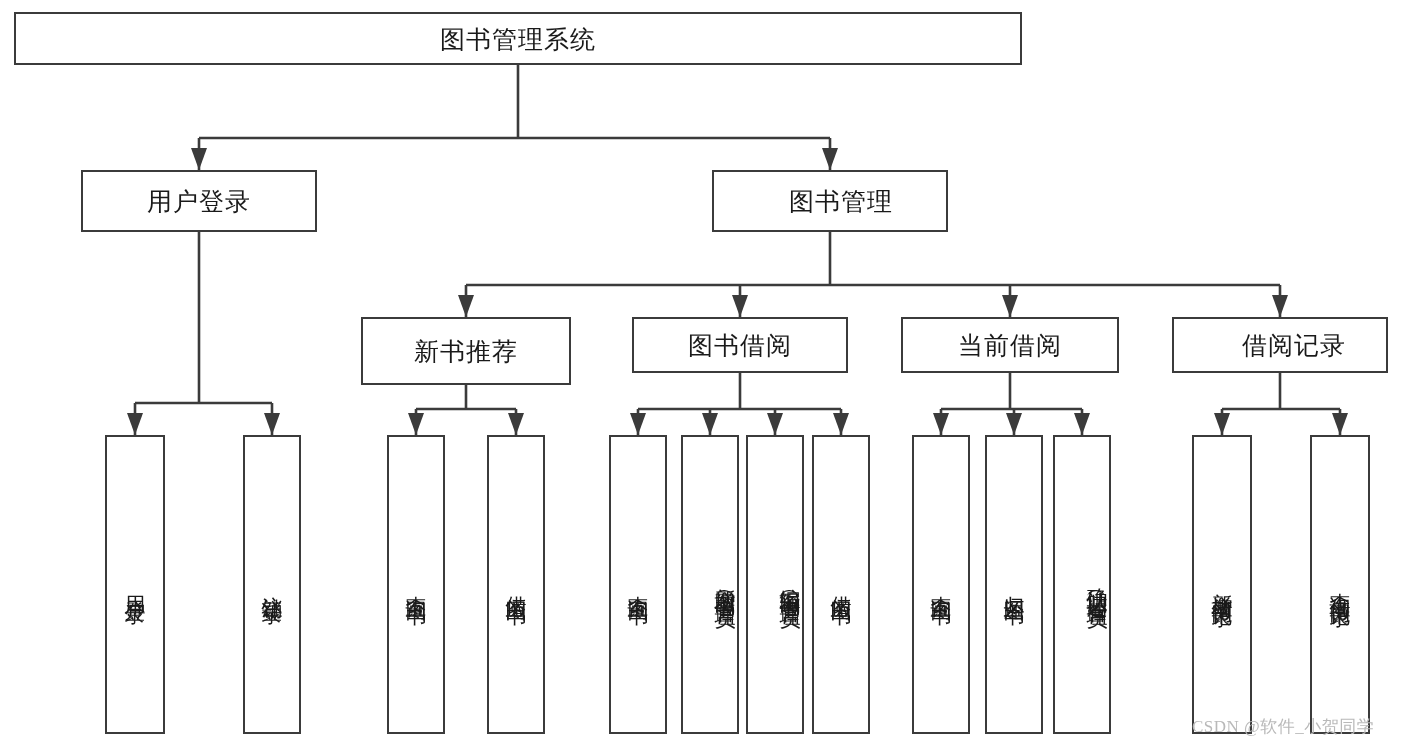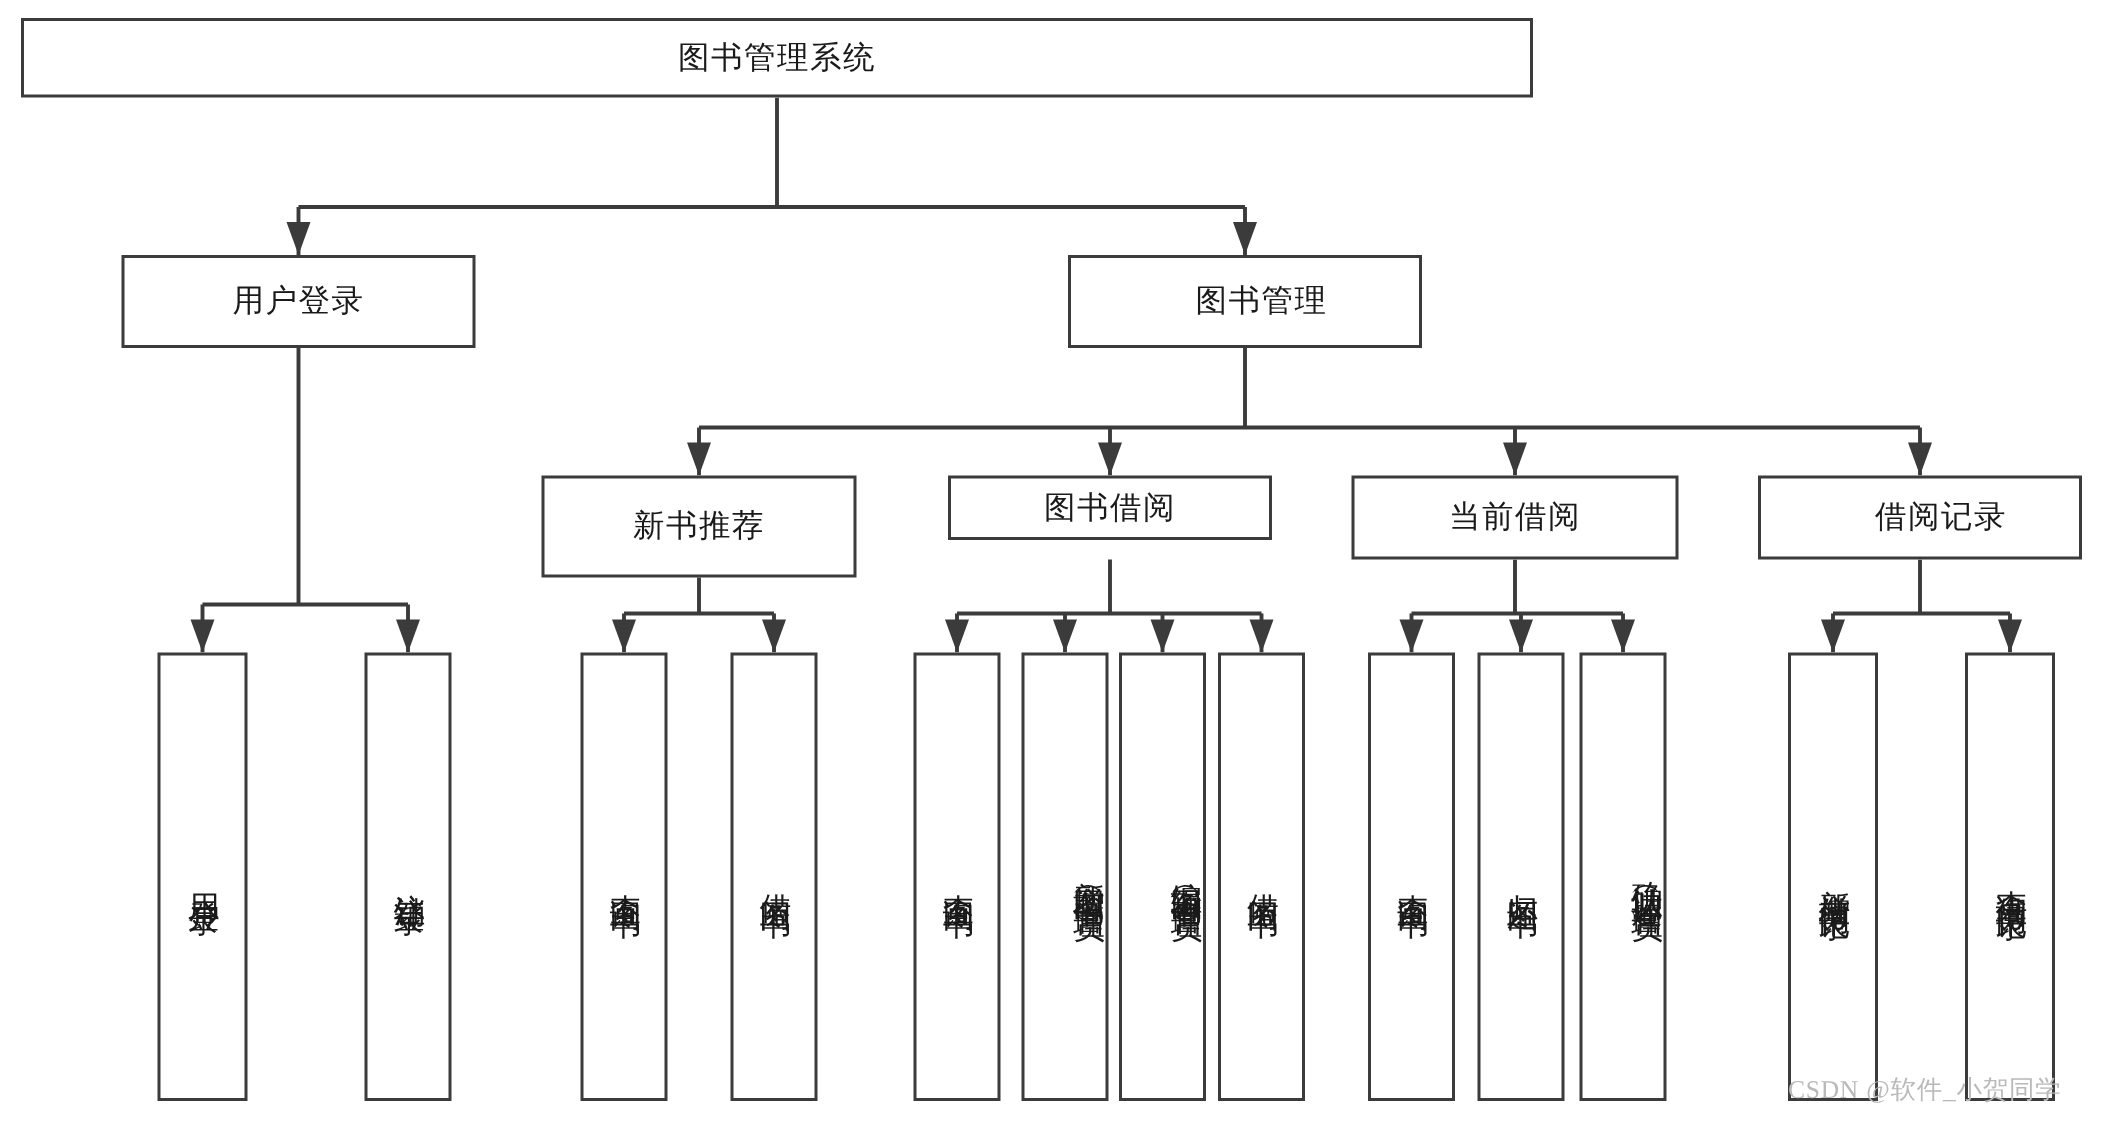--- a/index.html
+++ b/index.html
@@ -31,21 +31,21 @@
     box-sizing: border-box;
     border: 2.5px solid #3b3b3b;
     background: #ffffff;
     display: flex;
     align-items: center;
     justify-content: center;
     color: #1a1a1a;
     text-align: center;
   }
   .node.horiz {
-    font-size: 21px;
+    font-size: 25px;
     letter-spacing: 1px;
     line-height: 1.2;
   }
   .node.vert {
     writing-mode: vertical-rl;
     text-orientation: upright;
     font-size: 21px;
     letter-spacing: 3px;
     line-height: 1.15;
     padding: 4px 0;
@@ -120,21 +120,21 @@
       <line x1="1222" y1="408.96" x2="1222" y2="435" stroke="#3b3b3b" stroke-width="2.6"></line>
       <polygon points="1214,413 1230,413 1222,435" fill="#3b3b3b"></polygon>
       <line x1="1340" y1="408.96" x2="1340" y2="435" stroke="#3b3b3b" stroke-width="2.6"></line>
       <polygon points="1332,413 1348,413 1340,435" fill="#3b3b3b"></polygon>
     </svg>
   <div id="nodes">
       <div class="node horiz" style="left: 14px; top: 12px; width: 1008px; height: 53px;">图书管理系统</div>
       <div class="node horiz" style="left: 81px; top: 170px; width: 236px; height: 62px;">用户登录</div>
       <div class="node horiz" style="left: 712px; top: 170px; width: 236px; height: 62px; padding-left: 22px;">图书管理</div>
       <div class="node horiz" style="left: 361px; top: 317px; width: 210px; height: 68px;">新书推荐</div>
-      <div class="node horiz" style="left: 632px; top: 317px; width: 216px; height: 43px;">图书借阅</div>
+      <div class="node horiz" style="left: 632px; top: 317px; width: 216px; height: 56px;">图书借阅</div>
       <div class="node horiz" style="left: 901px; top: 317px; width: 218px; height: 56px;">当前借阅</div>
       <div class="node horiz" style="left: 1172px; top: 317px; width: 216px; height: 56px; padding-left: 28px;">借阅记录</div>
       <div class="node vert mid" style="left: 105px; top: 435px; width: 60px; height: 299px;">用户登录</div>
       <div class="node vert mid" style="left: 243px; top: 435px; width: 58px; height: 299px;">注销登录</div>
       <div class="node vert mid" style="left: 387px; top: 435px; width: 58px; height: 299px;">查询图书</div>
       <div class="node vert mid" style="left: 487px; top: 435px; width: 58px; height: 299px;">借阅图书</div>
       <div class="node vert mid" style="left: 609px; top: 435px; width: 58px; height: 299px;">查询图书</div>
       <div class="node vert" style="left: 681px; top: 435px; width: 58px; height: 299px;">新增图书（管理员）</div>
       <div class="node vert" style="left: 746px; top: 435px; width: 58px; height: 299px;">编辑图书（管理员）</div>
       <div class="node vert mid" style="left: 812px; top: 435px; width: 58px; height: 299px;">借阅图书</div>

